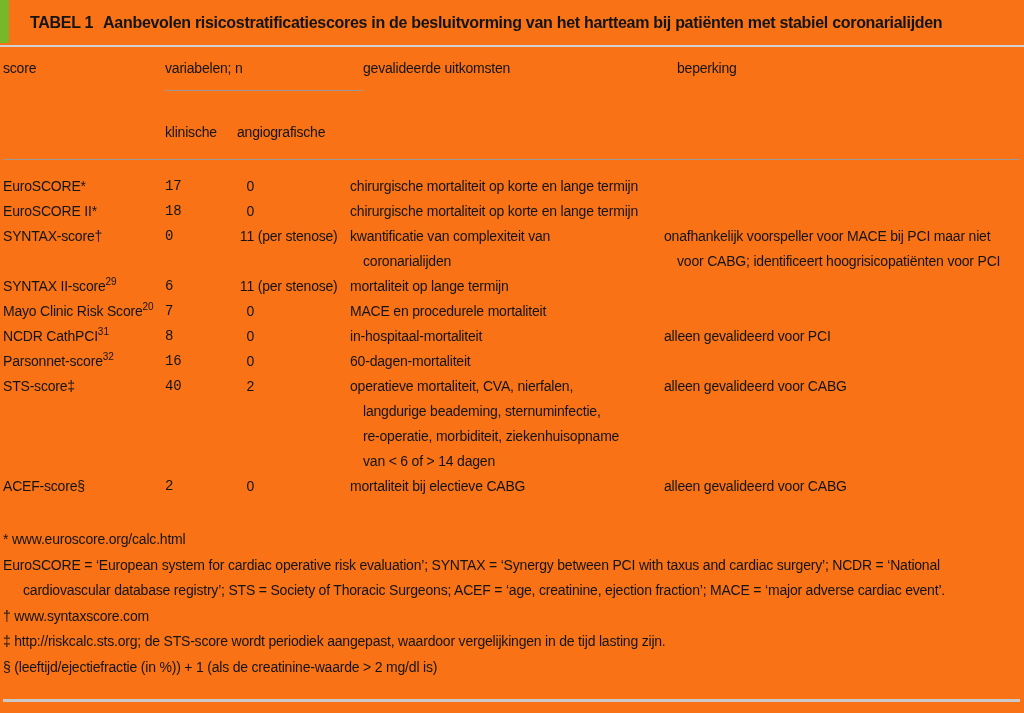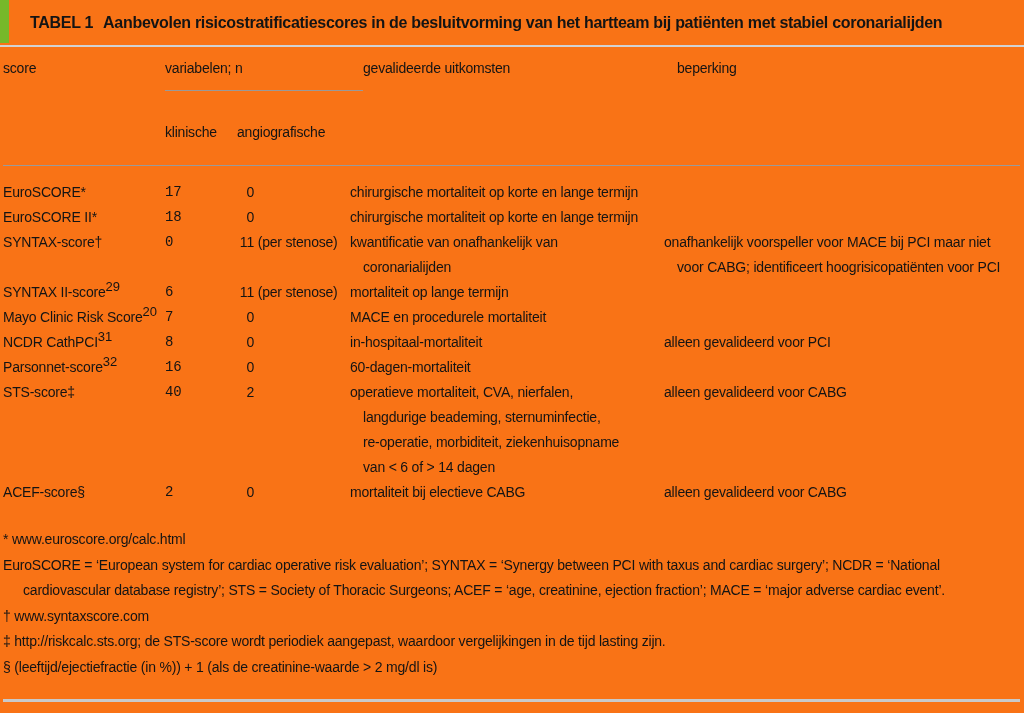--- a/index.html
+++ b/index.html
@@ -12,27 +12,27 @@
   .title-row{position:absolute;left:30px;top:10px;font-size:16px;line-height:26px;letter-spacing:-0.3px;}
   .title-label{font-weight:bold;margin-right:10px;}
   .title-text{font-weight:bold;}
   .rule-top{position:absolute;top:45px;left:0;width:1024px;height:2px;background:#d2d2d2;}
   .rule-bottom{position:absolute;top:699px;left:3px;width:1017px;height:3px;background:#c9c9c9;}
 
   table.risk{position:absolute;top:56px;left:3px;width:1017px;border-collapse:collapse;table-layout:fixed;}
   table.risk th,table.risk td{padding:0;text-align:left;font-weight:normal;margin-left:16px;}
   thead th{font-weight:bold;vertical-align:top;border-bottom:1px solid #9a9a9a;}
   tr.h1 th{height:34px;}
-  tr.h2 th{height:54px;vertical-align:bottom;padding-bottom:20px;}
+  tr.h2 th{height:54px;vertical-align:bottom;padding-bottom:14px;}
   tbody td{vertical-align:top;padding-bottom:2px;}
   tbody tr:first-child td{padding-top:14px;}
   td.klin{text-align:right;padding-right:54px;font-family:Liberation Mono, monospace;}
   td.angio .num{display:inline-block;width:17px;text-align:right;}
   td.uitk,td.beperk{white-space:pre-line;padding-left:13px;text-indent:-13px;padding-right:6px;}
-  sup{font-size:13px;line-height:0;letter-spacing:0;}
+  sup{font-size:10px;line-height:0;letter-spacing:0;}
 
   .footnotes{position:absolute;left:3px;top:527px;width:1015px;}
   .footnote{white-space:pre-line;padding-left:20px;text-indent:-20px;line-height:25.5px;}
 </style>
 </head>
 <body>
 
 <div class="page">
   <div class="accent-bar" style="background: rgb(118, 184, 42);"></div>
 
@@ -74,21 +74,21 @@
           <td class="score">EuroSCORE II*</td>
           <td class="klin">18</td>
           <td class="angio"><span class="num">0</span></td>
           <td class="uitk">chirurgische mortaliteit op korte en lange termijn</td>
           <td class="beperk"></td>
         </tr>
         <tr>
           <td class="score">SYNTAX-score†</td>
           <td class="klin">0</td>
           <td class="angio"><span class="num">11</span><span> (per stenose)</span></td>
-          <td class="uitk">kwantificatie van onafhankelijk van
+          <td class="uitk">kwantificatie van complexiteit van
 coronarialijden</td>
           <td class="beperk">onafhankelijk voorspeller voor MACE bij PCI maar niet
 voor CABG; identificeert hoogrisicopatiënten voor PCI</td>
         </tr>
         <tr>
           <td class="score">SYNTAX II-score<sup>29</sup></td>
           <td class="klin">6</td>
           <td class="angio"><span class="num">11</span><span> (per stenose)</span></td>
           <td class="uitk">mortaliteit op lange termijn</td>
           <td class="beperk"></td>

